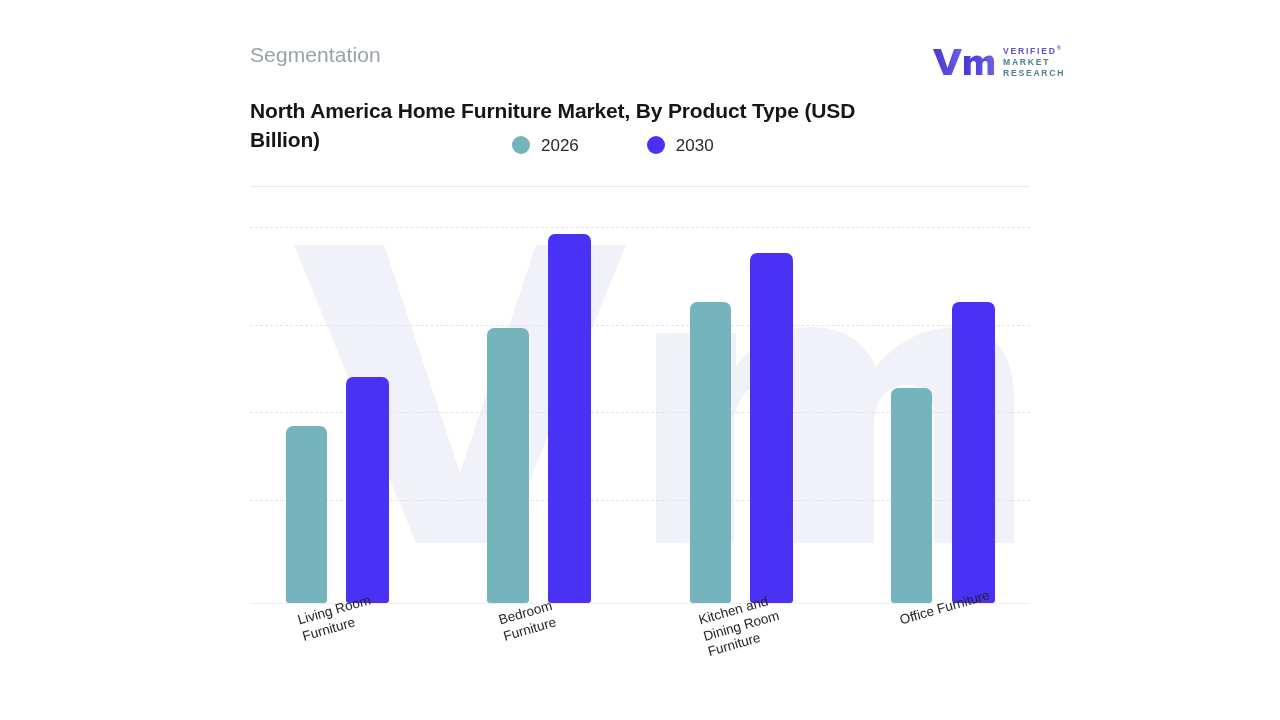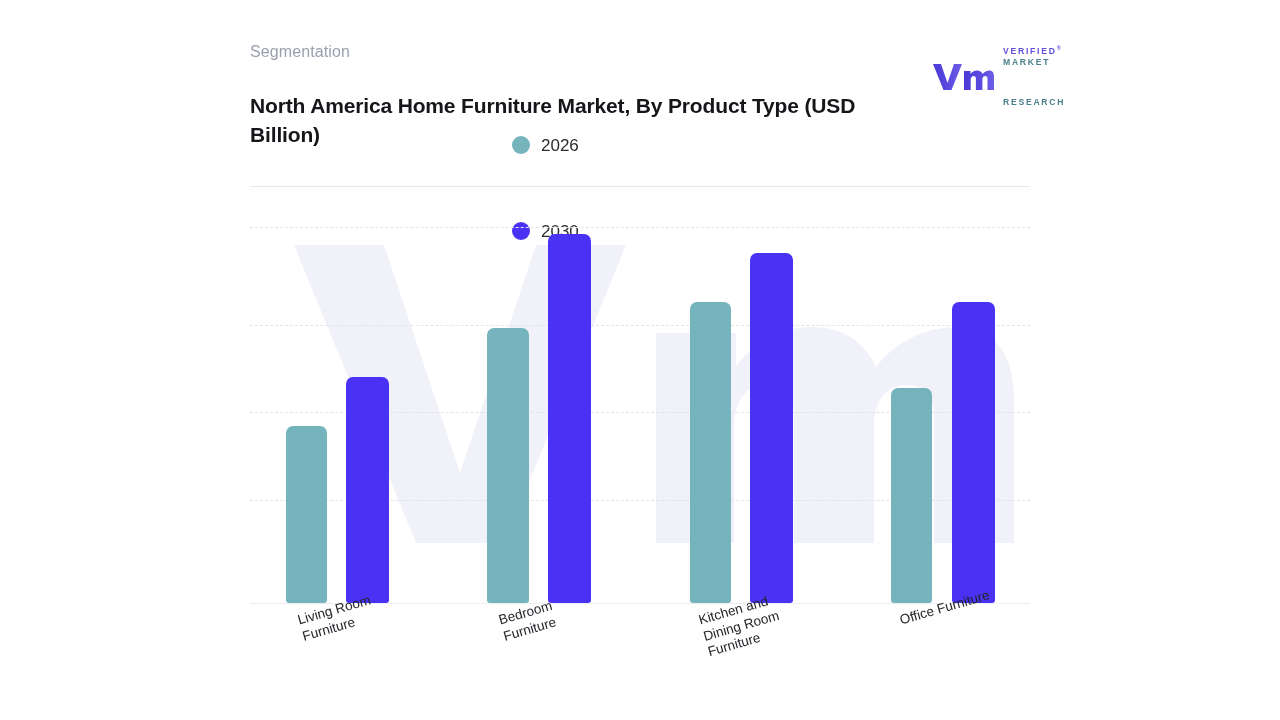--- a/index.html
+++ b/index.html
@@ -7,47 +7,47 @@
     width: 1280px; height: 720px;
     background: #ffffff;
     font-family: "Liberation Sans", sans-serif;
     overflow: hidden;
   }
   .page { position: relative; width: 1280px; height: 720px; background: #fff; }
 
   
   .header { position: absolute; left: 250px; top: 44px; width: 780px; height: 140px; }
   .eyebrow {
-    font-size: 16px; color: #9aa0ae; font-weight: 400;
+    font-size: 21px; color: #9aa0ae; font-weight: 400;
     letter-spacing: .1px; line-height: 1;
   }
   .title {
     margin-top: 31px;
     font-size: 21px; font-weight: 700; color: #15161a;
     line-height: 29px; letter-spacing: -.15px;
     max-width: 620px;
   }
 
   
   .logo { position: absolute; left: 932px; top: 44px; display: flex; align-items: center; gap: 9px; }
   .logo-mark { width: 62px; height: 30px; display: block; }
   .logo-text { display: flex; flex-direction: column; gap: 1.5px; }
   .logo-line {
     font-size: 8.6px; font-weight: 700; letter-spacing: 1.75px;
     color: #4b7f8c; line-height: 9.5px; white-space: nowrap;
   }
   .logo-line.l1 { color: #5f4fd6; }
   .logo-line.l2 { color: #4b7f8c; }
-  .logo-line.l3 { color: #4b7f8c; margin-top: 29px; }
+  .logo-line.l3 { color: #4b7f8c; }
   .reg { font-size: 5.5px; vertical-align: super; }
 
   
   .legend {
     position: absolute; left: 512px; top: 136px;
-    display: flex; align-items: center; gap: 68px; flex-direction: column;
+    display: flex; align-items: center; gap: 68px;
   }
   .legend-item { display: flex; align-items: center; gap: 11px; }
   .legend-dot { width: 18px; height: 18px; border-radius: 50%; display: block; }
   .legend-label { font-size: 17px; color: #2b2b2f; line-height: 1; }
 
   
   .divider {
     position: absolute; left: 250px; top: 186px; width: 780px; height: 1px;
     background: #e8e8ee;
   }

